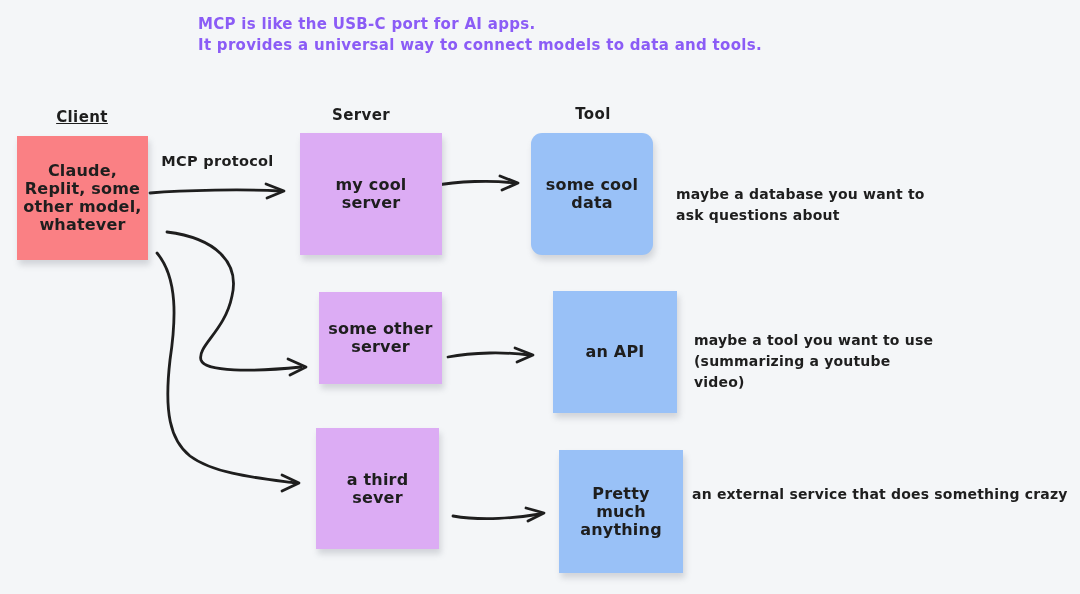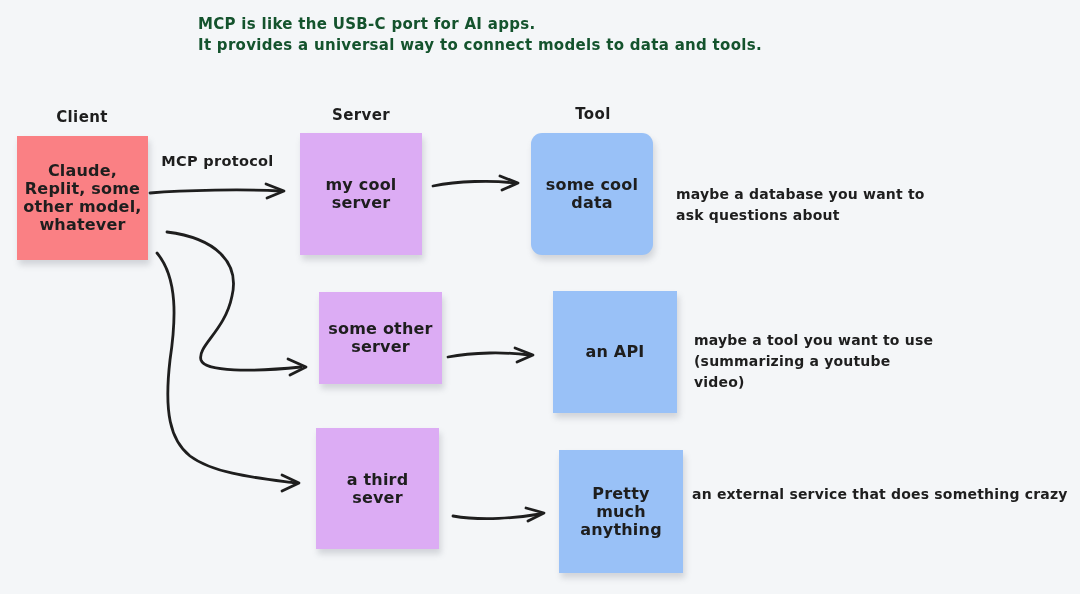--- a/index.html
+++ b/index.html
@@ -30,31 +30,31 @@
     stroke-linejoin: round;
   }
   .title-block {
     position: absolute;
     left: 198px;
     top: 14px;
     font-size: 15px;
     font-weight: bold;
     line-height: 21px;
     letter-spacing: 0.3px;
-    color: #14532d;
+    color: #8b5cf6;
   }
   .col-header {
     position: absolute;
     font-size: 15px;
     font-weight: bold;
     letter-spacing: 0.4px;
     text-align: center;
     width: 120px;
   }
-  #h-client { left: 22px;  top: 108px; }
+  #h-client { left: 22px;  top: 108px; text-decoration: underline; }
   #h-server { left: 301px; top: 106px; }
   #h-tool   { left: 533px; top: 105px; }
   .box {
     position: absolute;
     display: flex;
     align-items: center;
     justify-content: center;
     text-align: center;
     font-weight: bold;
     font-size: 16px;
@@ -62,21 +62,21 @@
     letter-spacing: 0.2px;
     padding: 6px;
     box-sizing: border-box;
     box-shadow: 2px 5px 6px rgba(90, 95, 110, 0.22);
   }
   .box-client { background: #fa8084; }
   .box-server { background: #dcacf4; }
   .box-tool   { background: #99c1f7; }
 
   #client-box  { left: 17px;  top: 136px; width: 131px; height: 124px; }
-  #server-box-0 { left: 300px; top: 133px; width: 122px; height: 122px; }
+  #server-box-0 { left: 300px; top: 133px; width: 142px; height: 122px; }
   #tool-box-0   { left: 531px; top: 133px; width: 122px; height: 122px; border-radius: 11px; }
   #server-box-1 { left: 319px; top: 292px; width: 123px; height: 92px; }
   #tool-box-1   { left: 553px; top: 291px; width: 124px; height: 122px; }
   #server-box-2 { left: 316px; top: 428px; width: 123px; height: 121px; }
   #tool-box-2   { left: 559px; top: 450px; width: 124px; height: 123px; }
 
   .protocol-label {
     position: absolute;
     left: 150px;
     top: 153px;

